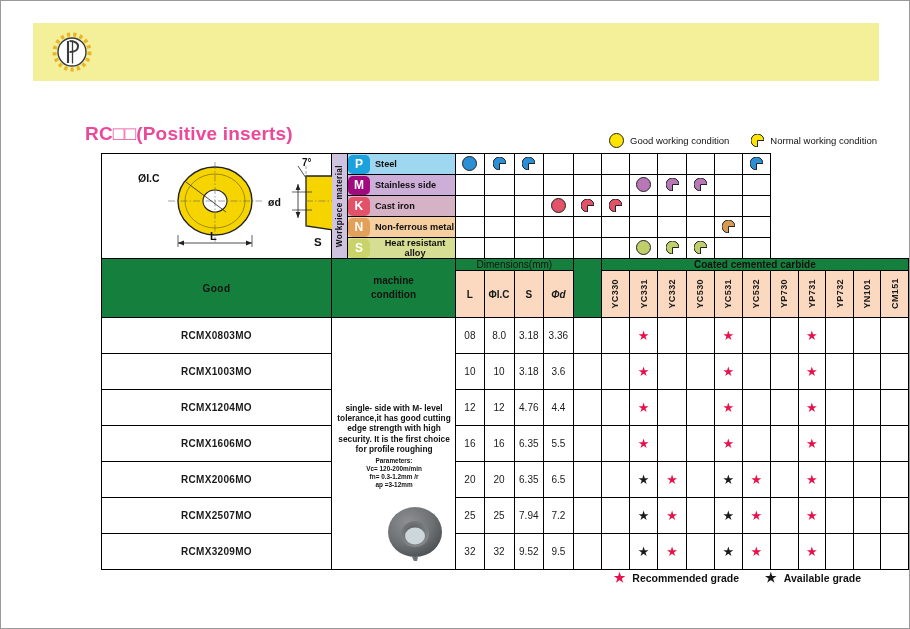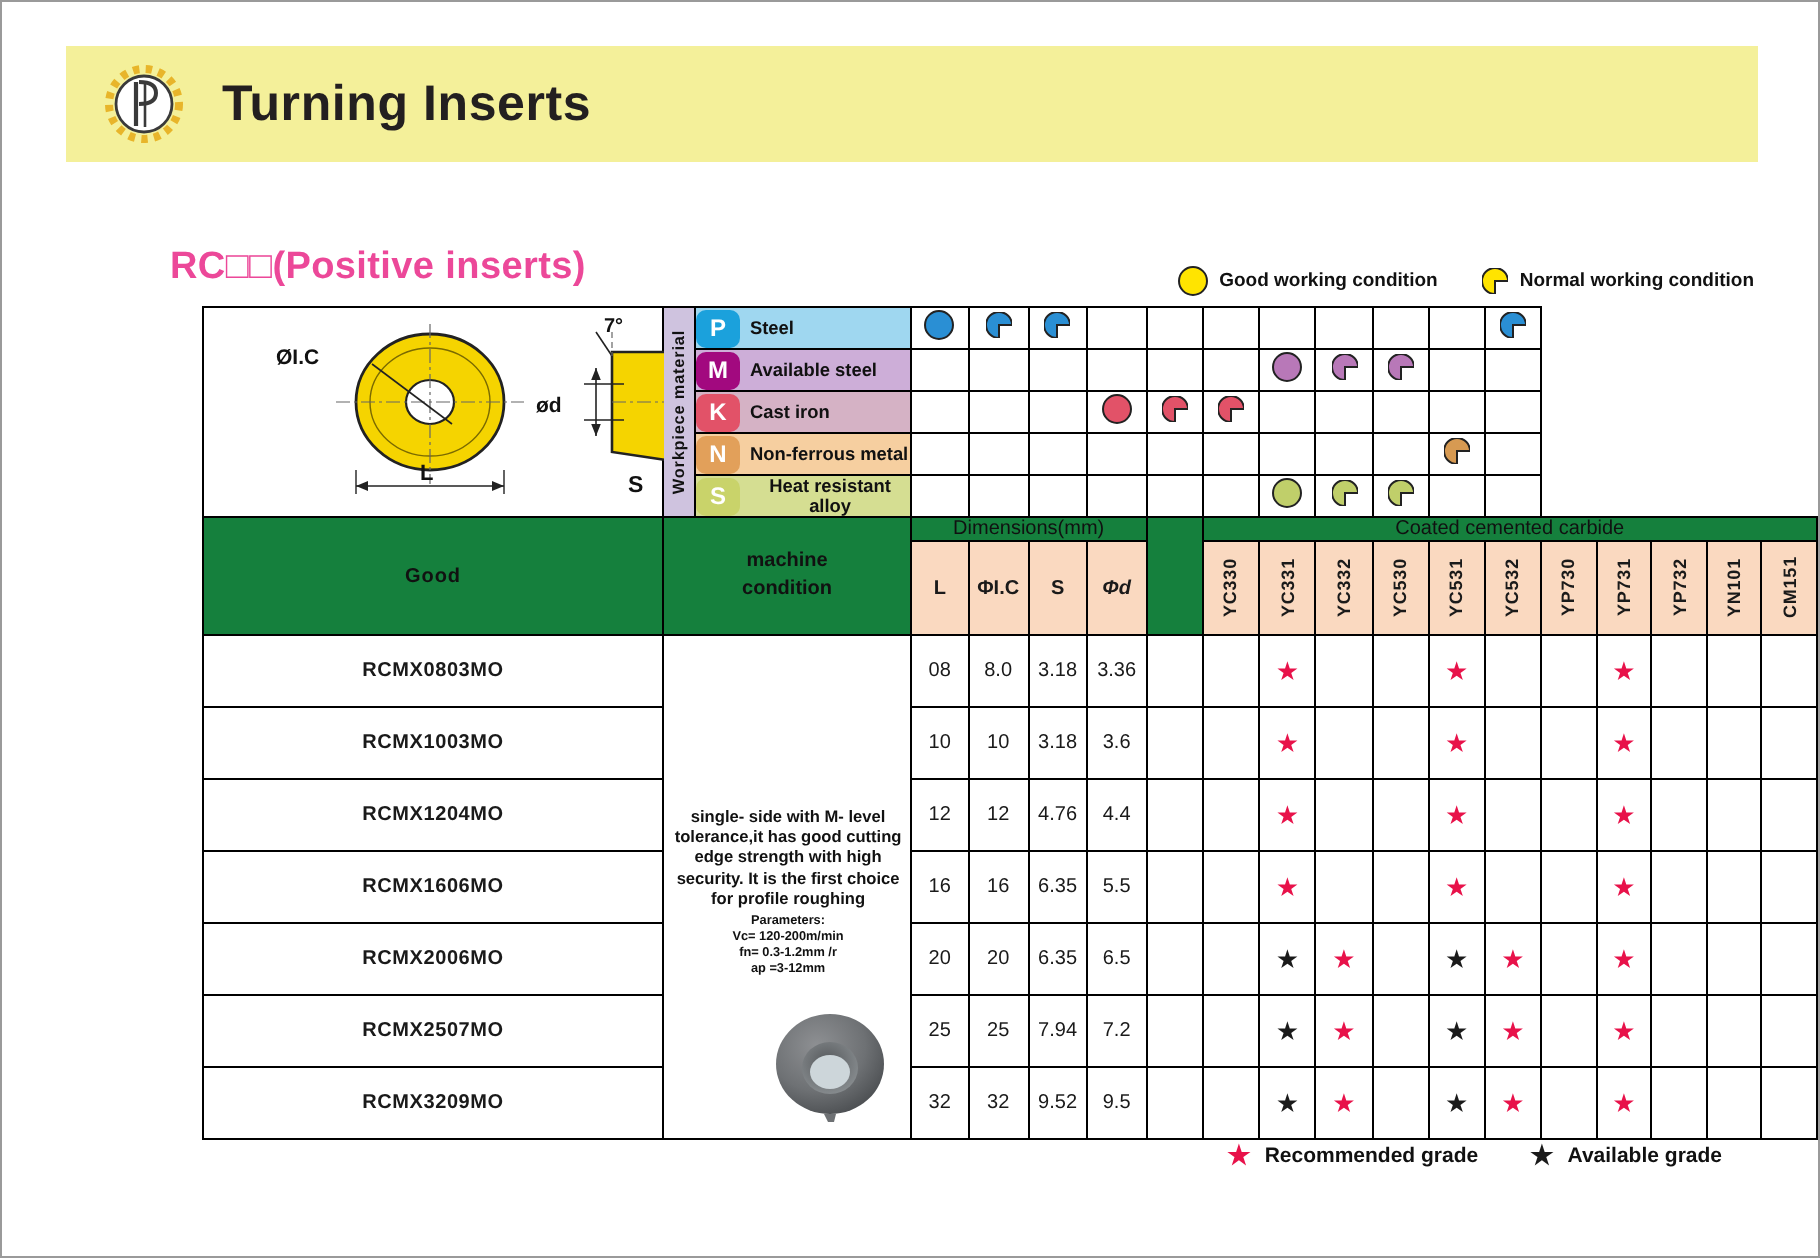--- a/index.html
+++ b/index.html
@@ -33,21 +33,21 @@
   .sec-title{
     position:absolute;left:84px;top:122px;
     font-size:19px;font-weight:bold;color:#ec4899;
     letter-spacing:.2px;
   }
 
   
   .top-legend{
     position:absolute;right:32px;top:132px;
     display:flex;align-items:center;gap:6px;
-    font-size:9.5px;font-weight:bold;color:#111;
+    font-size:9.5px;font-weight:normal;color:#111;
   }
   .top-legend .gap{width:10px;}
 
   
   .circ{width:13px;height:13px;border-radius:50%;border:1.1px solid #222;display:inline-block;}
   .pac{width:13px;height:13px;display:inline-block;position:relative;}
   .pac svg{display:block;}
 
   
   table.main{
@@ -103,21 +103,21 @@
   .mat-S{background:#d5de92;}
   .mat-S .badge{background:#c9d36a;border-radius:5px;}
 
   .gcell{width:31px;height:20px;}
 
   
   .yhead{background:#15803d;font-weight:bold;color:#111;}
   .type-h{width:136px;font-size:14px;letter-spacing:.5px;}
   .mp-h{width:121px;font-size:11.5px;line-height:14px;}
   .dim-h{font-size:10px;font-weight:normal;}
-  .cc-h{font-size:10px;font-weight:normal;}
+  .cc-h{font-size:10px;font-weight:bold;}
 
   
   .sub{background:#fad9c0;font-weight:bold;}
   .dimcol{width:21px;font-size:10.5px;}
   .dimcol.ic{width:26px;}
   .dimcol.s{width:23px;}
   .dimcol.d{width:25px;font-style:italic;}
 
   .gradeh{
     height:46px;background:#fad9c0;
@@ -168,21 +168,20 @@
     <svg width="50" height="50" viewBox="0 0 50 50">
       <g>
         <circle cx="25" cy="25" r="17.5" fill="none" stroke="#e8b52a" stroke-width="4" stroke-dasharray="3.2 3.2"></circle>
         <circle cx="25" cy="25" r="14" fill="#ffffff" stroke="#3a3a3a" stroke-width="1.4"></circle>
         <path d="M21 14 L21 36" stroke="#3a3a3a" stroke-width="2.1" fill="none"></path>
         <path d="M25.5 13.5 L25.5 36.5" stroke="#3a3a3a" stroke-width="1.3" fill="none"></path>
         <path d="M22.5 14 Q31 14 31 19.5 Q31 25 22.5 25" fill="none" stroke="#3a3a3a" stroke-width="2"></path>
       </g>
     </svg>
   </div>
-  <div class="banner-title">Turning Inserts</div>
 </div>
 
 <div class="sec-title">RC□□(Positive inserts)</div>
 
 <div class="top-legend">
   <span class="circ" style="background:#ffe400;"></span>
   <span>Good working condition</span>
   <span class="gap"></span>
   <span class="pac">
     <svg width="13" height="13" viewBox="0 0 13 13">
@@ -257,21 +256,21 @@
         <td class="gcell"></td>
         <td class="gcell"></td>
         <td class="gcell"><span class="pac"><svg width="13" height="13" viewBox="0 0 13 13">
               <path d="M6.5 6.5 L13 6.5 A6.5 6.5 0 1 0 6.5 13 Z" fill="#2a8fd4" stroke="#222" stroke-width="1"></path>
             </svg></span></td>
       </tr>
     <tr id="mrow-1">
       <td class="mat mat-M">
         <div class="inner">
           <span class="badge">M</span>
-          <span class="mlabel">Available steel</span>
+          <span class="mlabel">Stainless side</span>
         </div>
       </td>
     <td class="gcell"></td>
         <td class="gcell"></td>
         <td class="gcell"></td>
         <td class="gcell"></td>
         <td class="gcell"></td>
         <td class="gcell"></td>
         <td class="gcell"><span class="circ" style="background:#b878b8;"></span></td>
         <td class="gcell"><span class="pac"><svg width="13" height="13" viewBox="0 0 13 13">

